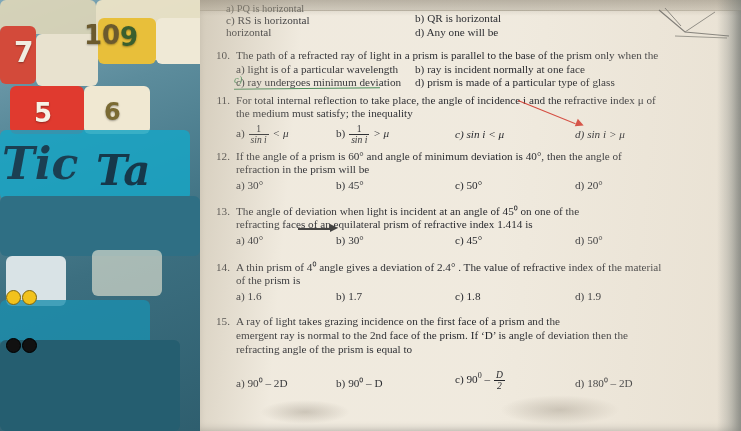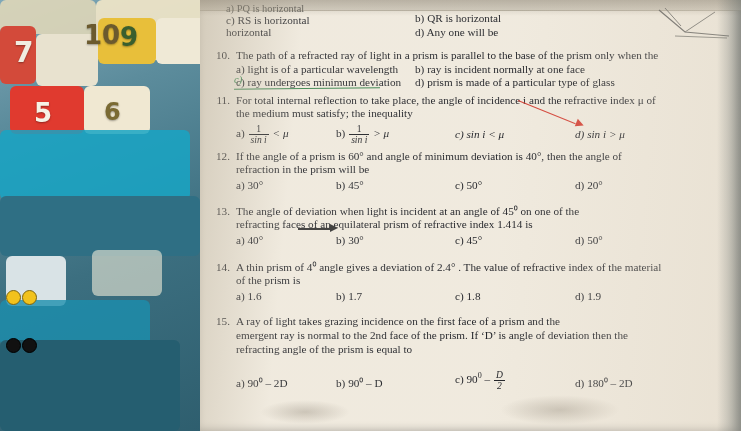--- a/index.html
+++ b/index.html
@@ -102,20 +102,22 @@
     <div class="blob b11"></div>
     <div class="blob b12"></div>
     <div class="blob b13"></div>
     <div class="blob b14"></div>
 
     <div class="bigdigit d11">7</div>
     <div class="bigdigit d10">10</div>
     <div class="bigdigit d9">9</div>
     <div class="bigdigit d5">5</div>
     <div class="bigdigit d6">6</div>
+    <div class="tic">Tic</div>
+    <div class="tic2">Ta</div>
 
     <div class="dots" style="left:6px;top:290px;">
       <div class="dot" style="left:0;top:0;"></div>
       <div class="dot" style="left:16px;top:0;"></div>
     </div>
     <div class="dots" style="left:6px;top:338px;">
       <div class="dot b" style="left:0;top:0;"></div>
       <div class="dot b" style="left:16px;top:0;"></div>
     </div>
   </div>

